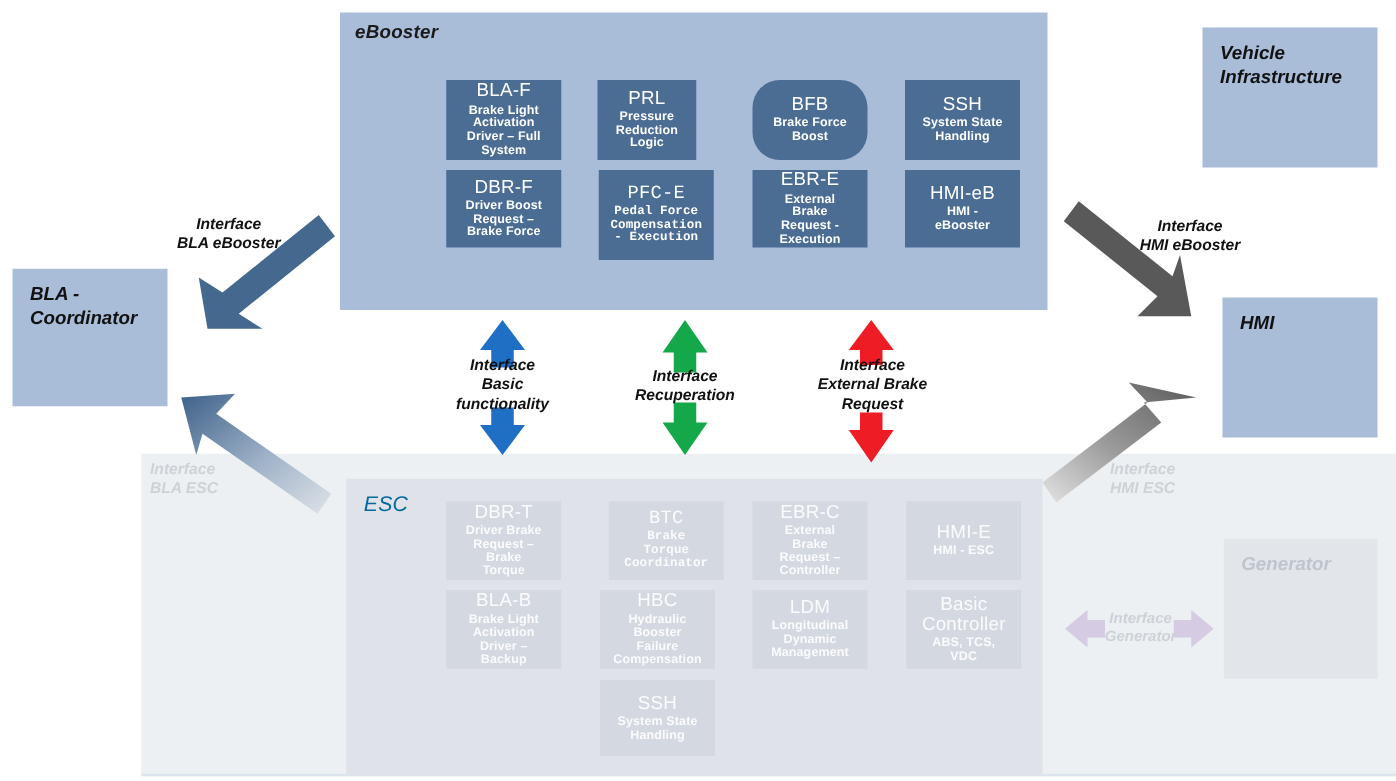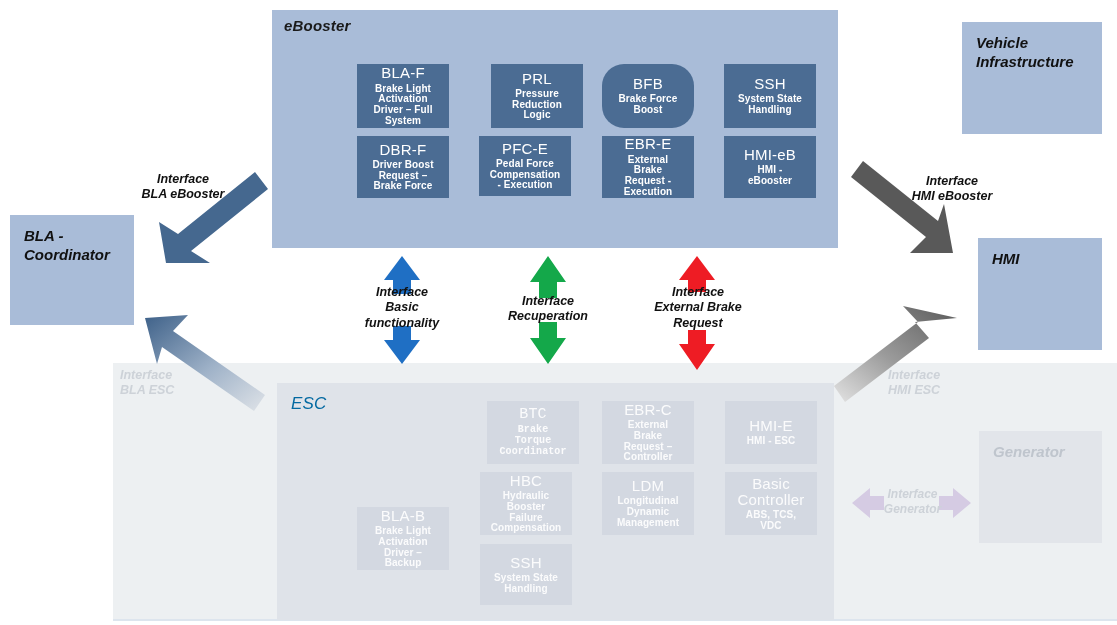--- a/index.html
+++ b/index.html
@@ -135,68 +135,72 @@
 
   <div class="abs faded-backdrop"></div>
 
   <div class="abs container-box ebooster">
     <div class="container-title">eBooster</div>
 
     <div class="abs module" style="left:85px;  top:54px;  width:92px; height:64px;">
       <div class="m-code">BLA-F</div>
       <div class="m-desc">Brake Light Activation Driver – Full System</div>
     </div>
-    <div class="abs module" style="left:219px; top:54px;  width:92px; height:64px;">
+    <div class="abs module" style="left:206px; top:54px;  width:79px; height:64px;">
       <div class="m-code">PRL</div>
       <div class="m-desc">Pressure Reduction Logic</div>
     </div>
     <div class="abs module" style="left:330px; top:54px;  width:92px; height:64px;border-radius:22px;">
       <div class="m-code">BFB</div>
       <div class="m-desc">Brake Force Boost</div>
     </div>
     <div class="abs module" style="left:452px; top:54px;  width:92px; height:64px;">
       <div class="m-code">SSH</div>
       <div class="m-desc">System State Handling</div>
     </div>
 
     <div class="abs module" style="left:85px;  top:126px; width:92px; height:62px;">
       <div class="m-code">DBR-F</div>
       <div class="m-desc">Driver Boost Request – Brake Force</div>
     </div>
-    <div class="abs module" style="left:207px; top:126px; width:92px; height:60px;">
+    <div class="abs module" style="left:207px; top:126px; width:92px; height:72px;font-family:Liberation Mono, monospace;">
       <div class="m-code">PFC-E</div>
       <div class="m-desc">Pedal Force Compensation - Execution</div>
     </div>
     <div class="abs module" style="left:330px; top:126px; width:92px; height:62px;">
       <div class="m-code">EBR-E</div>
       <div class="m-desc">External Brake Request - Execution</div>
     </div>
     <div class="abs module" style="left:452px; top:126px; width:92px; height:62px;">
       <div class="m-code">HMI-eB</div>
       <div class="m-desc">HMI - eBooster</div>
     </div>
   </div>
 
   <div class="abs container-box esc">
     <div class="container-title">ESC</div>
 
+    <div class="abs module ghost" style="left:80px;  top:18px;  width:92px; height:63px;">
+      <div class="m-code">DBR-T</div>
+      <div class="m-desc">Driver Brake Request – Brake Torque</div>
+    </div>
     <div class="abs module ghost" style="left:210px; top:18px;  width:92px; height:63px;font-family:Liberation Mono, monospace;">
       <div class="m-code">BTC</div>
       <div class="m-desc">Brake Torque Coordinator</div>
     </div>
     <div class="abs module ghost" style="left:325px; top:18px;  width:92px; height:63px;">
       <div class="m-code">EBR-C</div>
       <div class="m-desc">External Brake Request – Controller</div>
     </div>
     <div class="abs module ghost" style="left:448px; top:18px;  width:92px; height:63px;">
       <div class="m-code">HMI-E</div>
       <div class="m-desc">HMI - ESC</div>
     </div>
 
-    <div class="abs module ghost" style="left:80px;  top:89px;  width:92px; height:63px;margin-top:35px;">
+    <div class="abs module ghost" style="left:80px;  top:89px;  width:92px; height:63px;">
       <div class="m-code">BLA-B</div>
       <div class="m-desc">Brake Light Activation Driver – Backup</div>
     </div>
     <div class="abs module ghost" style="left:203px; top:89px;  width:92px; height:63px;">
       <div class="m-code">HBC</div>
       <div class="m-desc">Hydraulic Booster Failure Compensation</div>
     </div>
     <div class="abs module ghost" style="left:325px; top:89px;  width:92px; height:63px;">
       <div class="m-code">LDM</div>
       <div class="m-desc">Longitudinal Dynamic Management</div>

